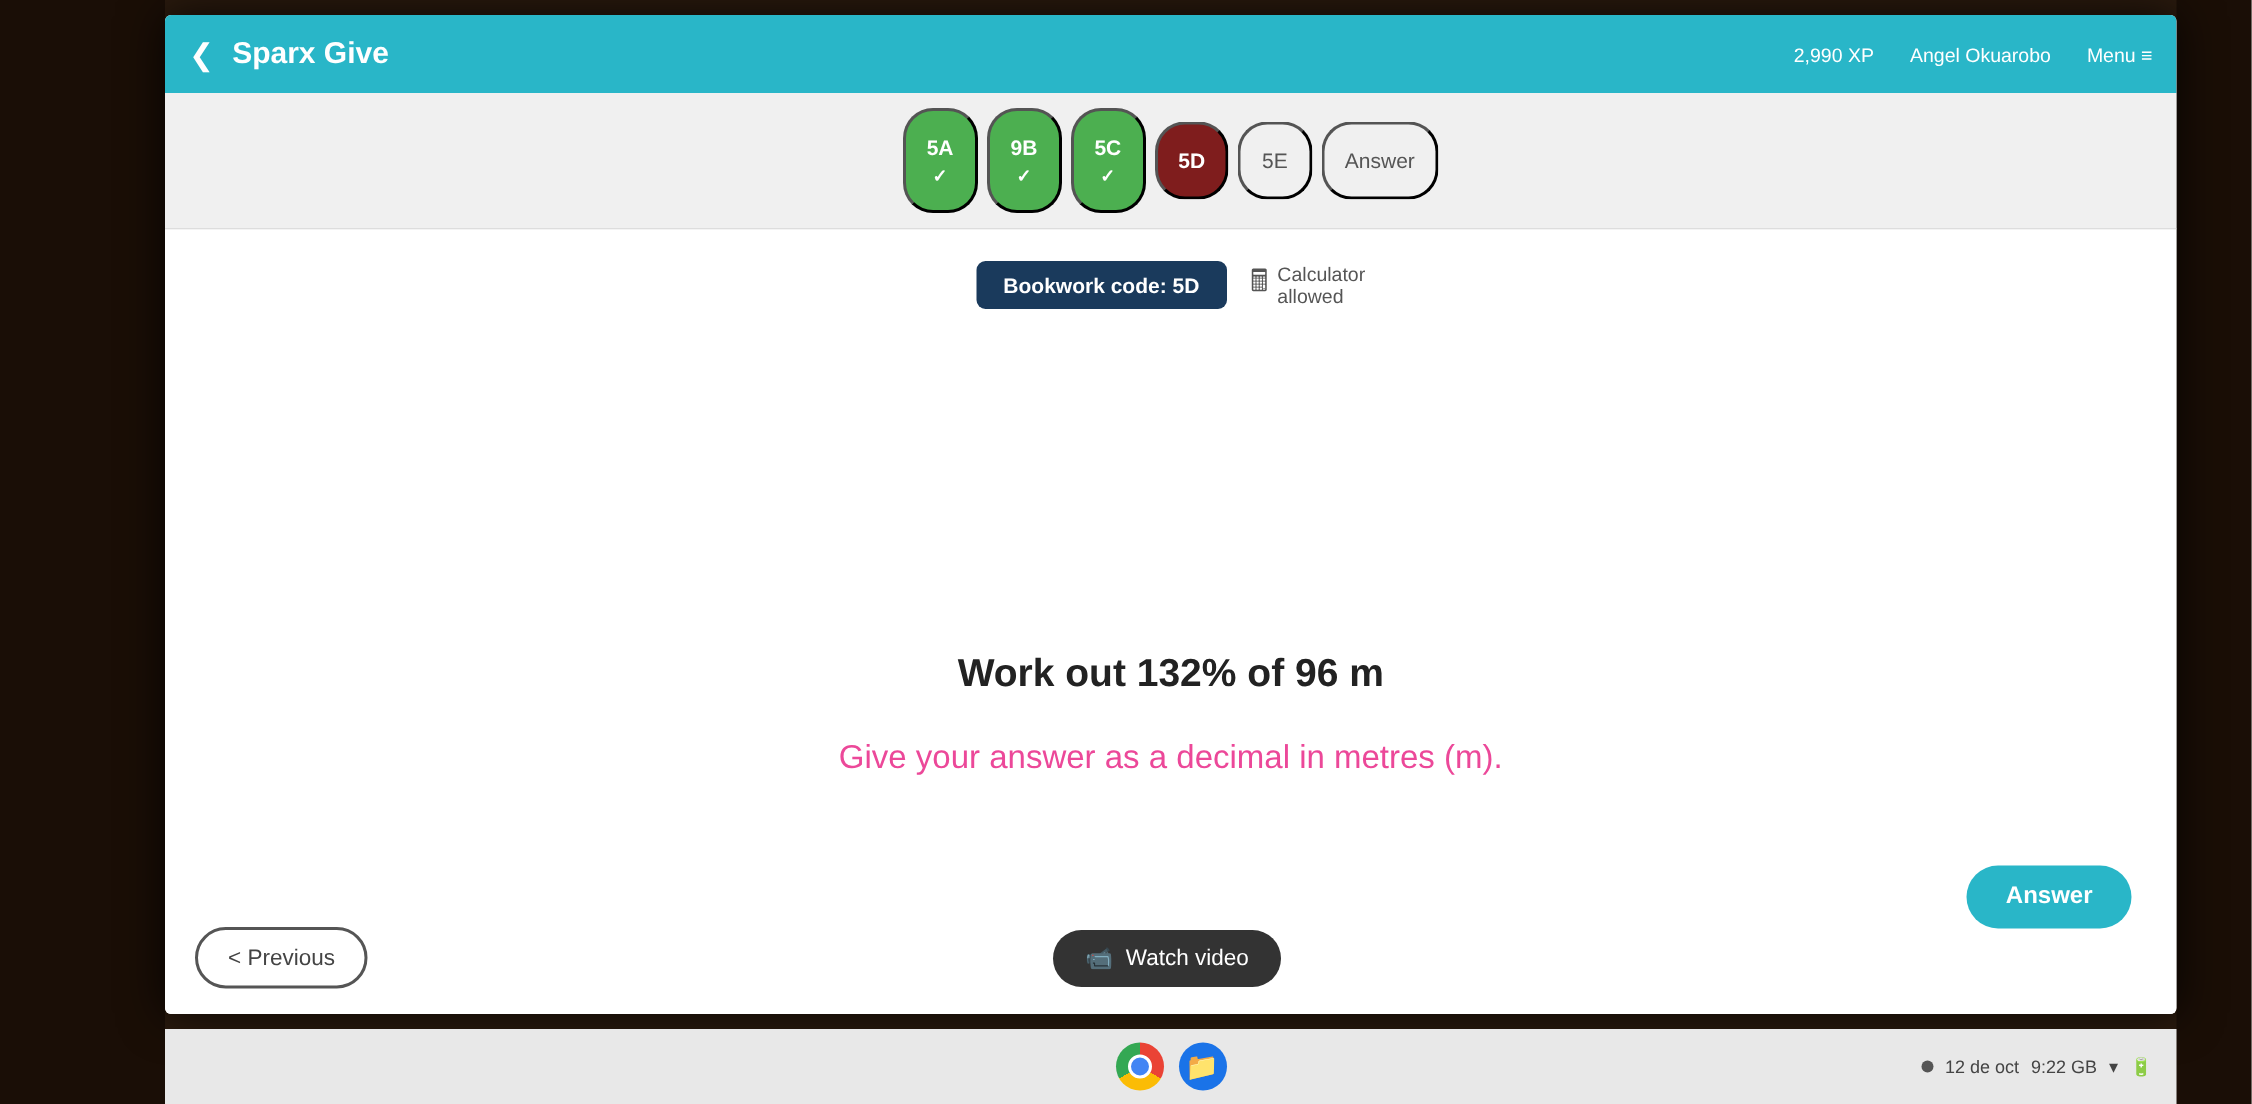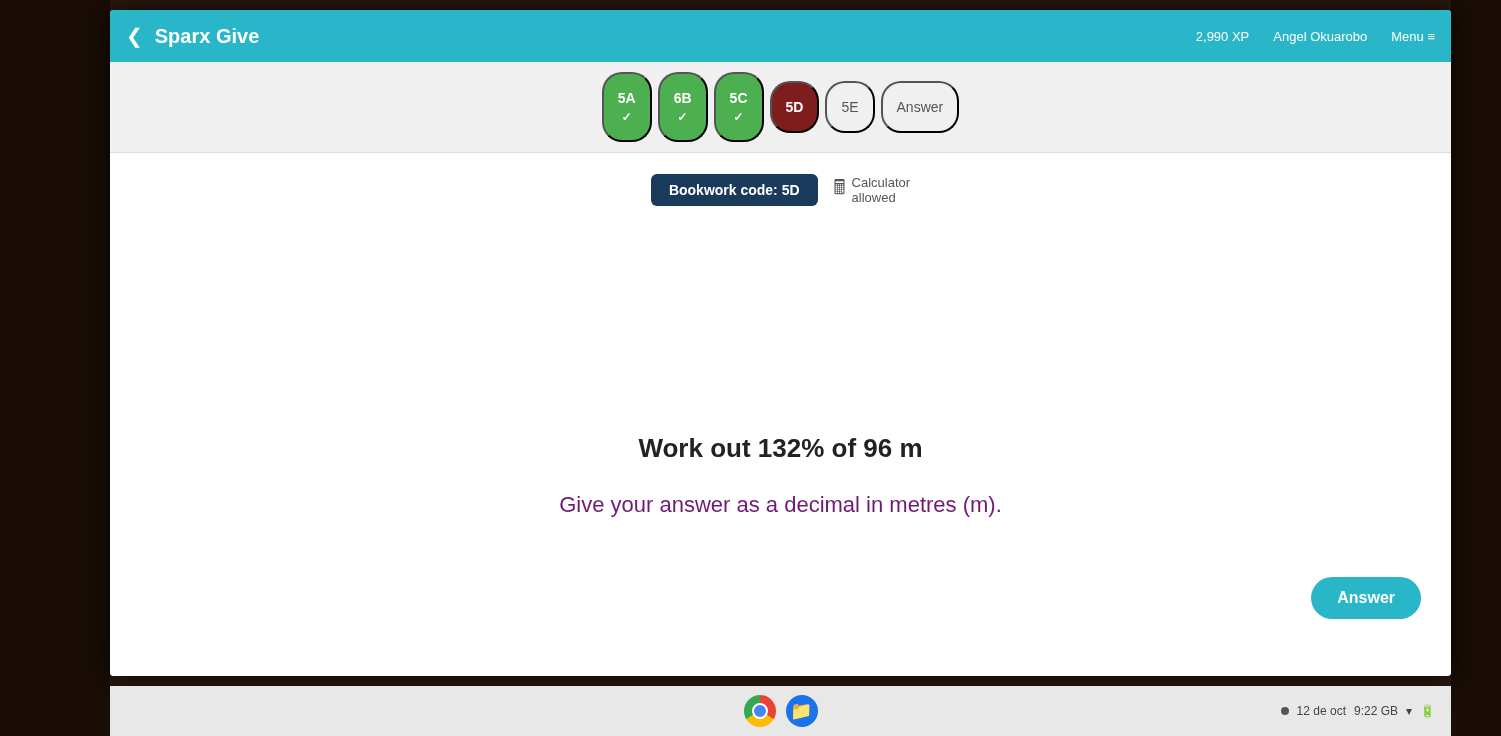--- a/index.html
+++ b/index.html
@@ -176,21 +176,21 @@
     .question-text {
       font-size: 26px;
       font-weight: bold;
       color: #222;
       margin-bottom: 28px;
       text-align: center;
     }
 
     .question-subtext {
       font-size: 22px;
-      color: #701a75;
+      color: #ec4899;
       text-align: center;
     }
 
     
     .bottom-actions {
       width: 100%;
       display: flex;
       align-items: center;
       justify-content: space-between;
       padding: 10px 20px;
@@ -351,21 +351,21 @@
       </span>
     </div>
   </div>
 
   <div class="tab-bar">
     <button class="tab tab-completed">
       <span>5A</span>
       <span class="check-mark">✓</span>
     </button>
     <button class="tab tab-completed">
-      <span>6B</span>
+      <span>9B</span>
       <span class="check-mark">✓</span>
     </button>
     <button class="tab tab-completed">
       <span>5C</span>
       <span class="check-mark">✓</span>
     </button>
     <button class="tab tab-active">
       <span>5D</span>
     </button>
     <button class="tab tab-inactive">
@@ -386,20 +386,28 @@
       </div>
     </div>
 
     <div class="question-area">
       <div class="question-text">Work out 132% of 96 m</div>
       <div class="question-subtext">Give your answer as a decimal in metres (m).</div>
     </div>
 
     <button class="answer-btn">Answer</button>
 
+    <div class="bottom-actions">
+      <button class="prev-btn">&lt; Previous</button>
+      <button class="watch-video-btn">
+        <span>📹</span>
+        <span>Watch video</span>
+      </button>
+      <div style="width:120px"></div>
+    </div>
   </div>
 </div>
 
 <div class="taskbar">
   <div class="taskbar-icons">
     <div class="taskbar-icon chrome-icon"></div>
     <div class="taskbar-icon files-icon">📁</div>
   </div>
   <div class="taskbar-right">
     <span class="taskbar-dot"></span>

